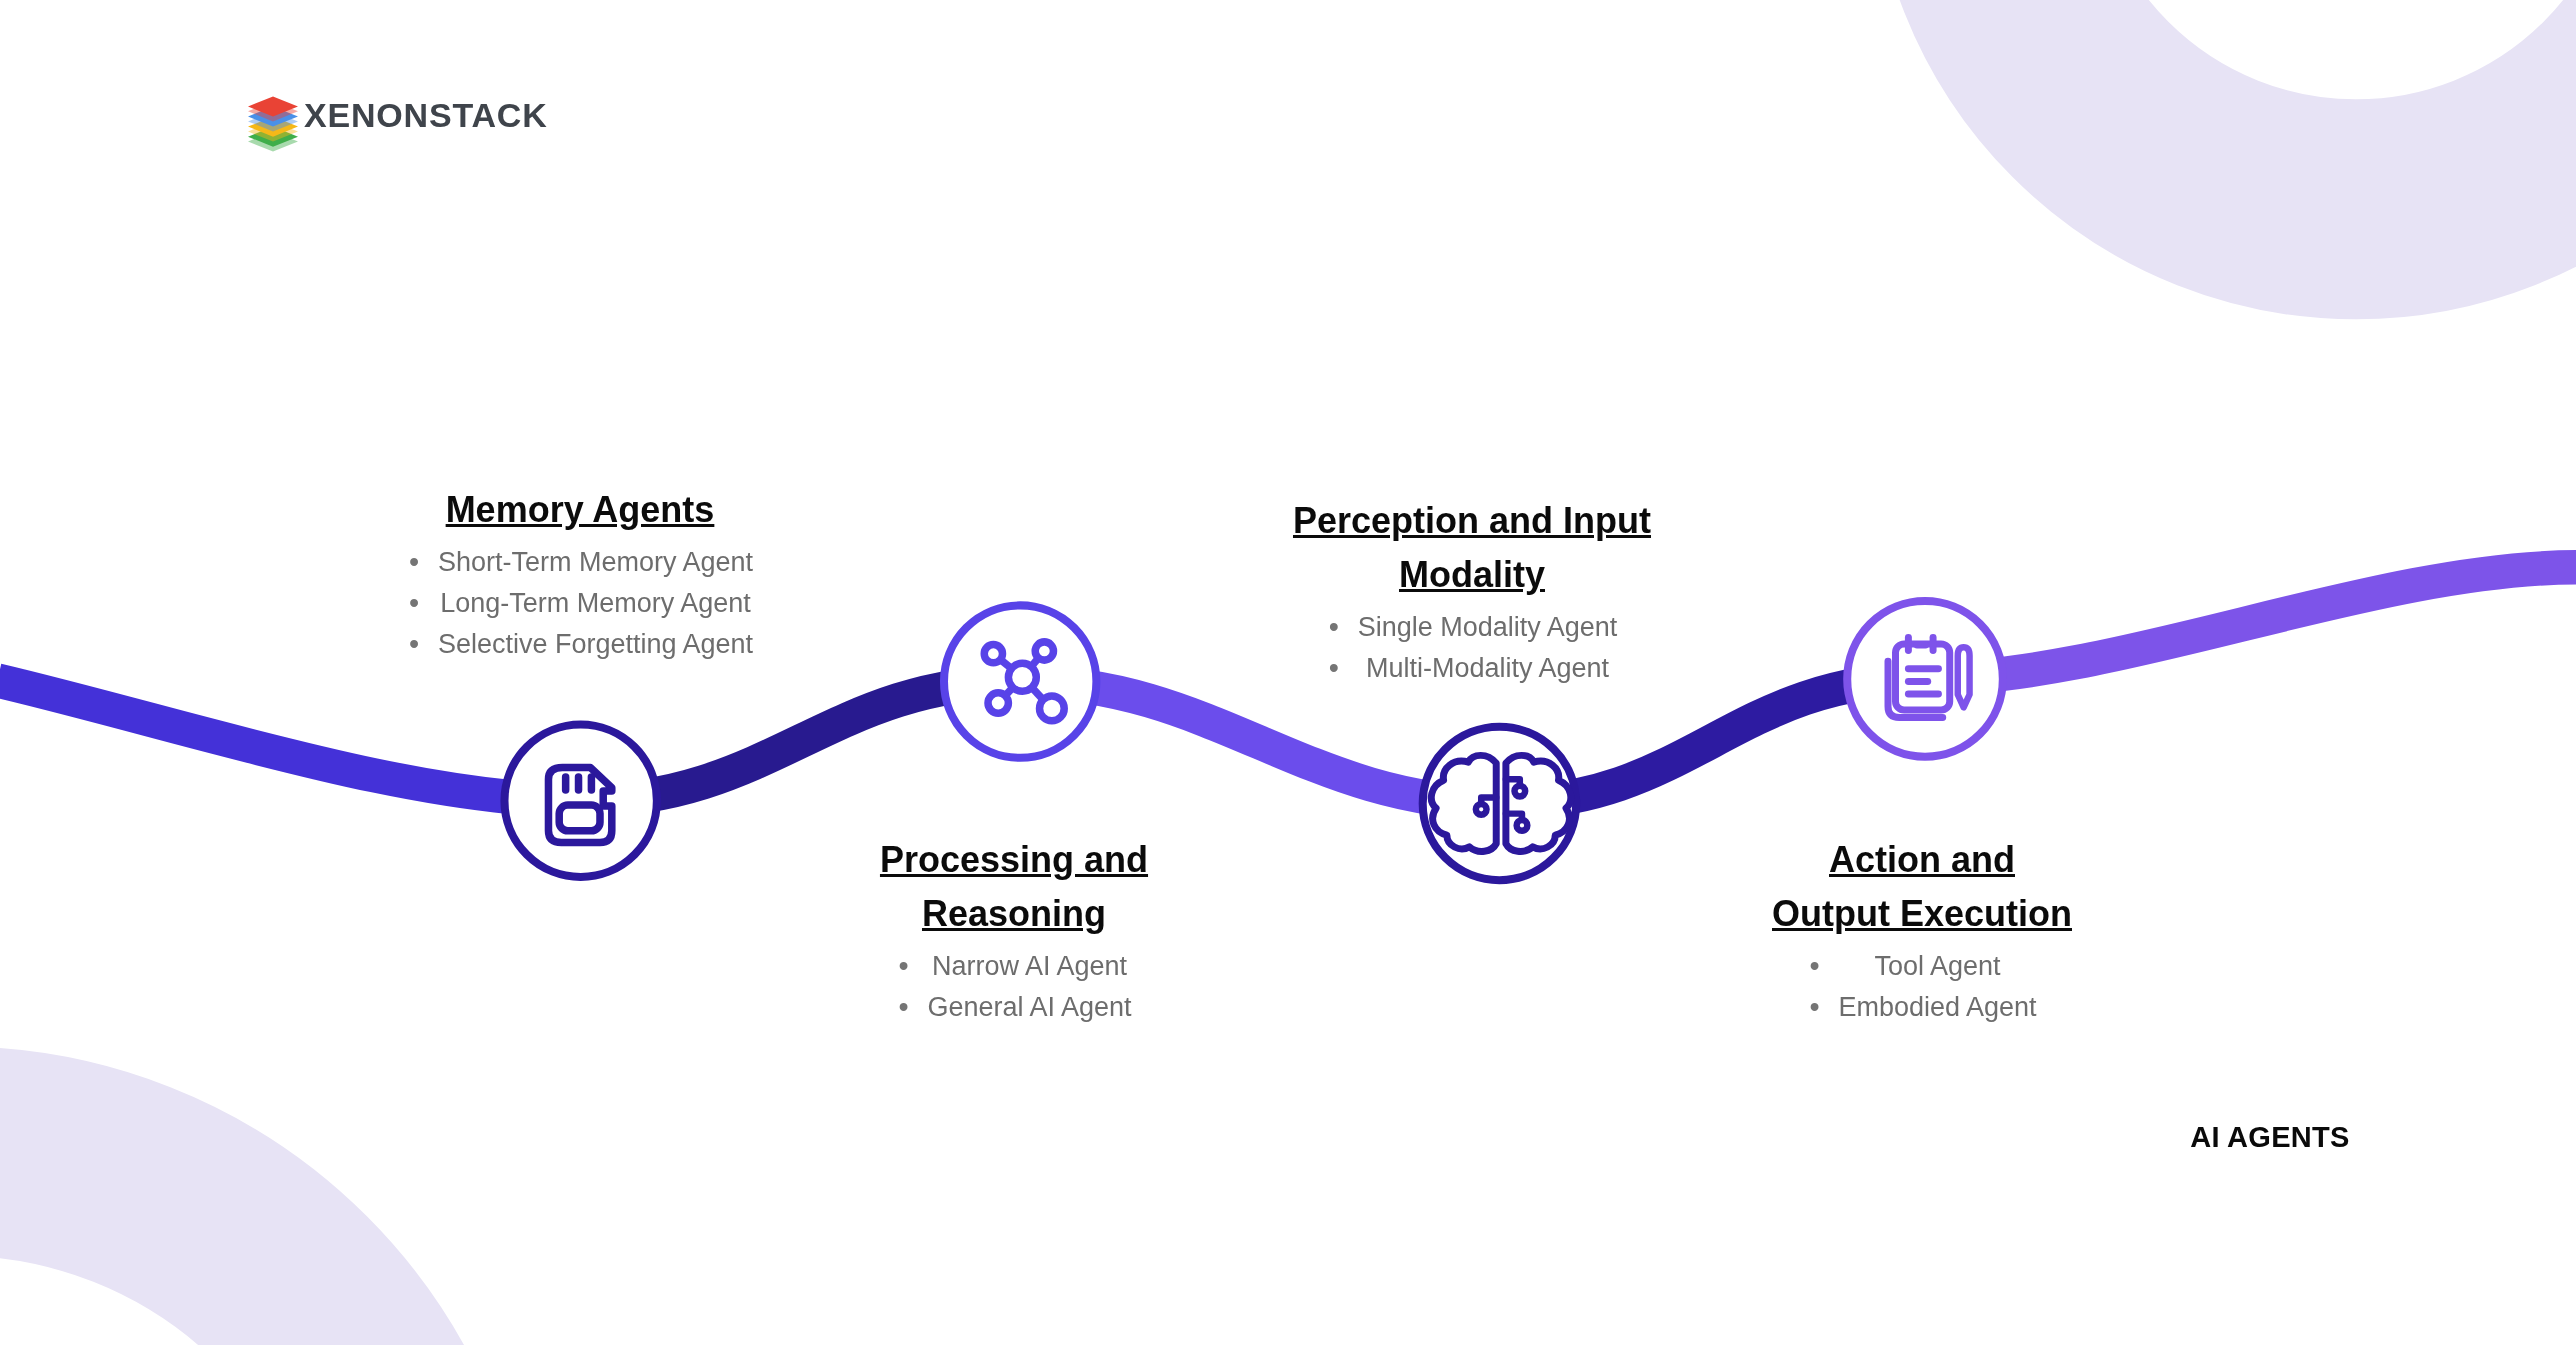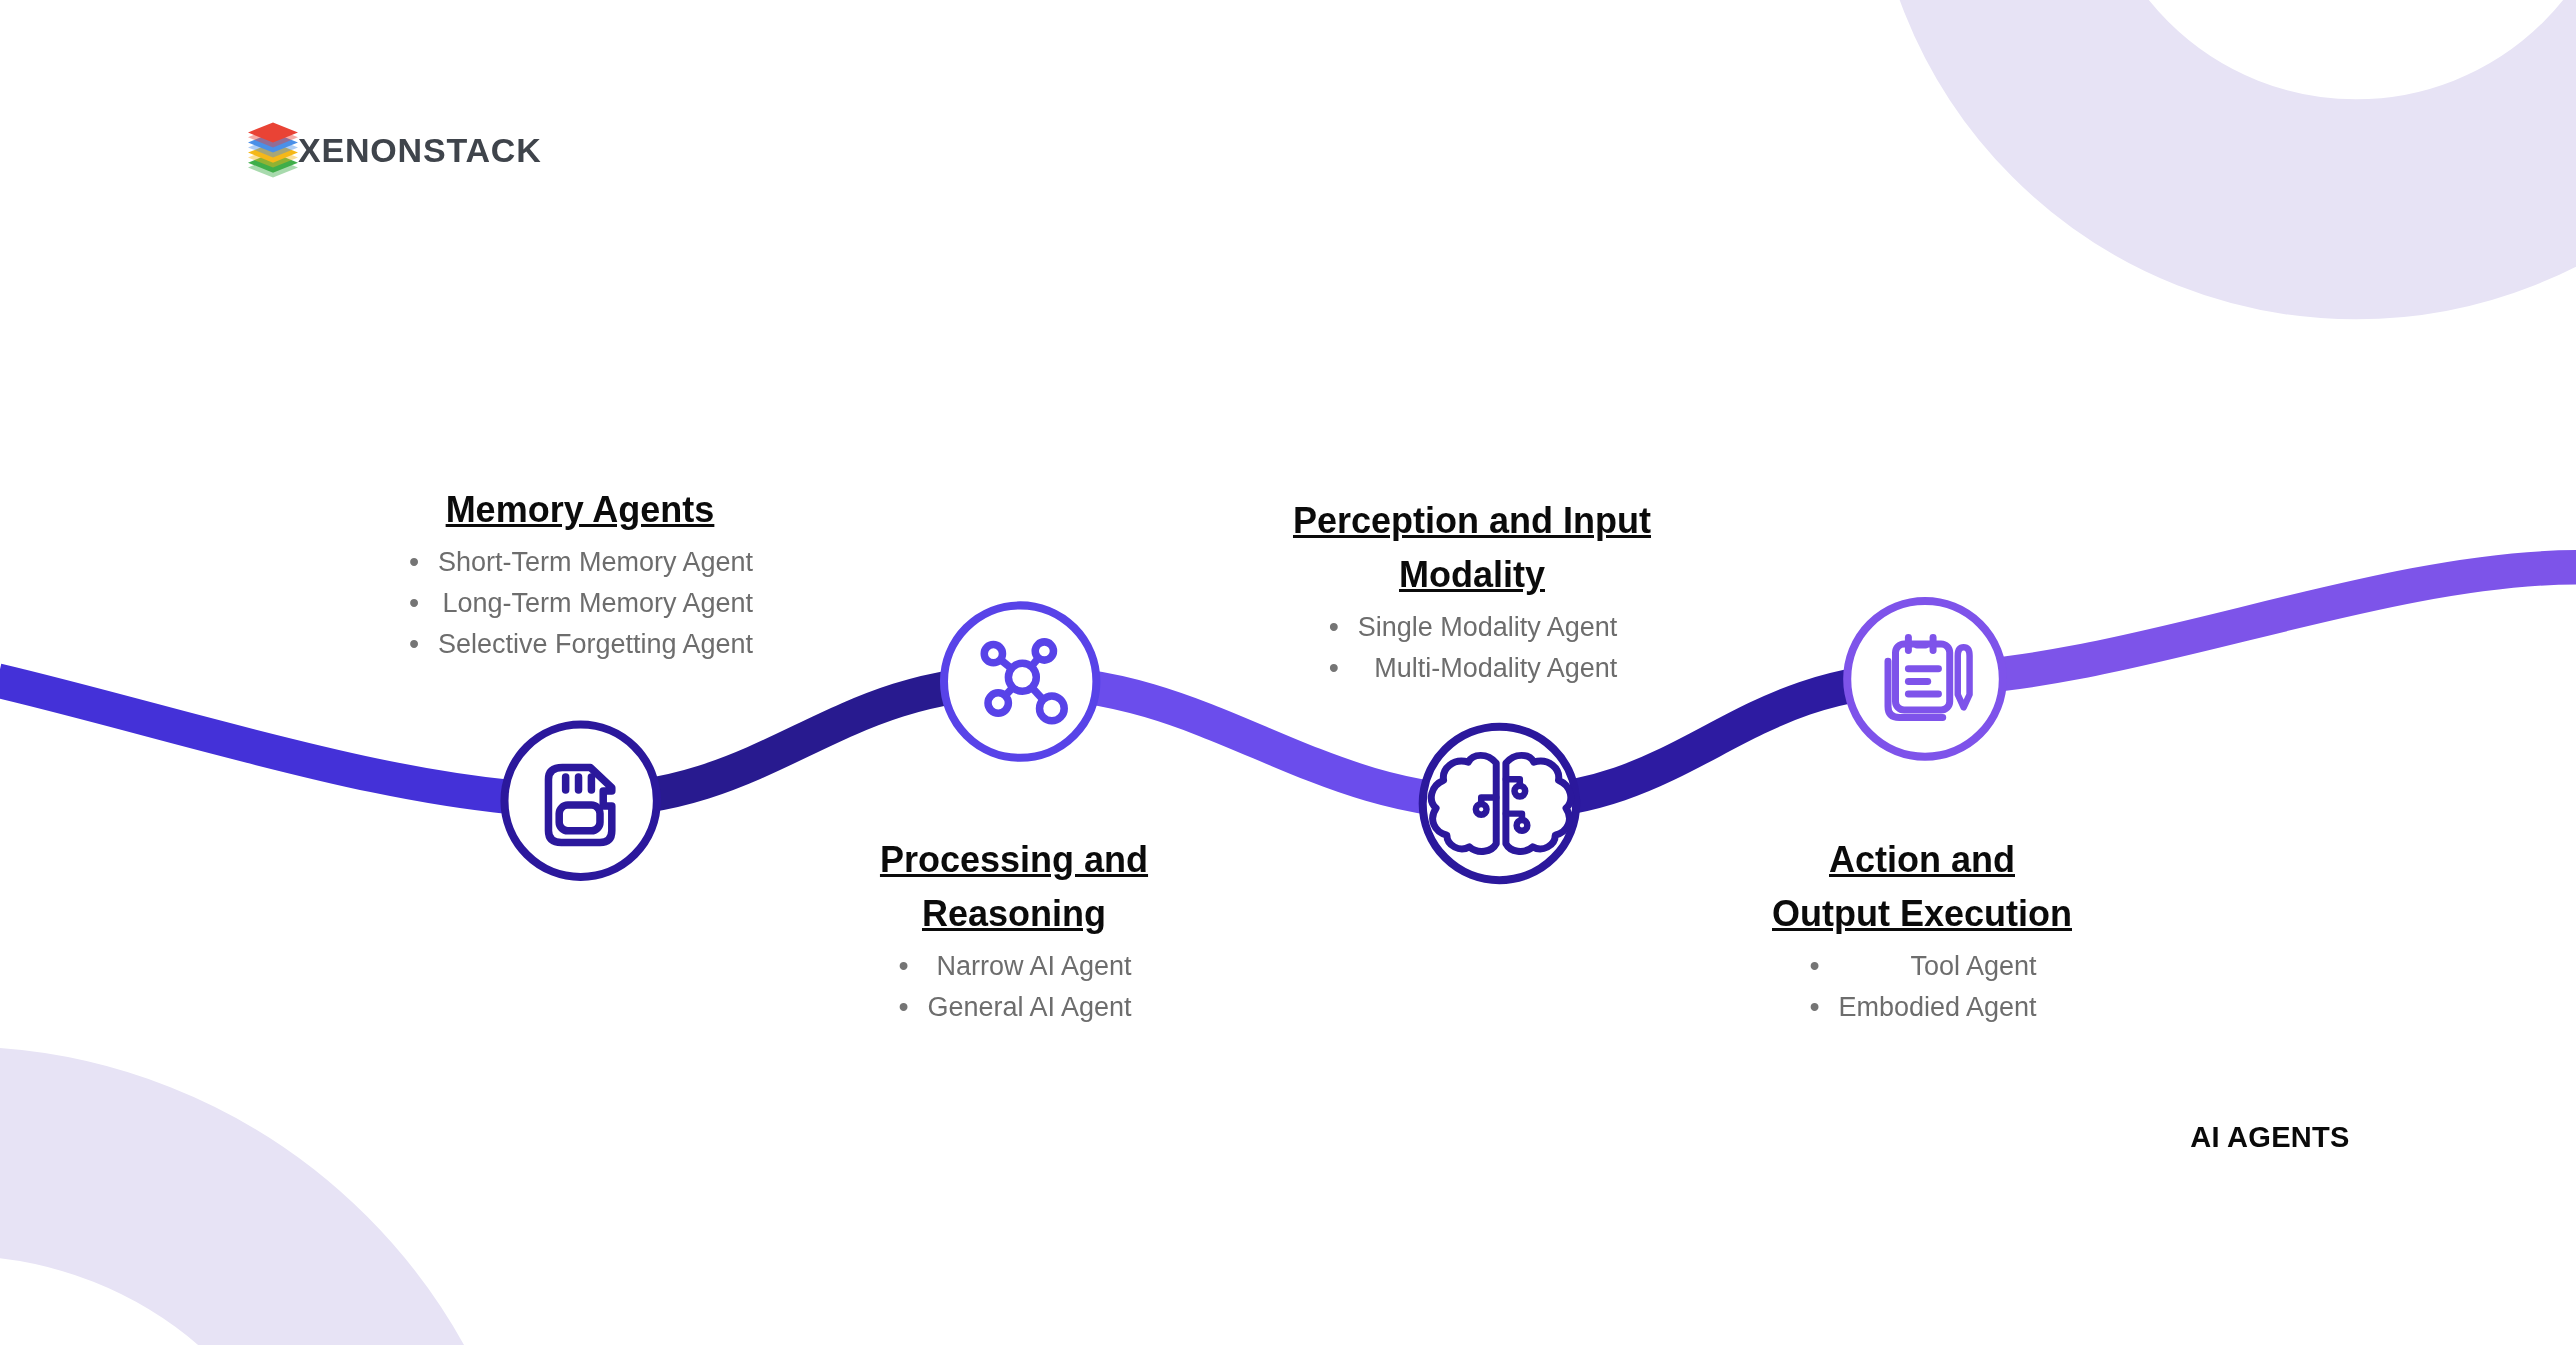--- a/index.html
+++ b/index.html
@@ -5,41 +5,41 @@
   html,body{margin:0;padding:0;background:#ffffff;}
   .canvas{
     position:relative;
     width:2576px;height:1346px;
     background:#ffffff;
     overflow:hidden;
     font-family:"Liberation Sans", sans-serif;
   }
   .art{position:absolute;left:0;top:0;}
   .logo{
-    position:absolute;left:248px;top:122px;height:56px;
-    display:flex;align-items:center;gap:0;
+    position:absolute;left:248px;top:96px;height:56px;
+    display:flex;gap:6px;
   }
   .logo-text{
     font-size:34px;font-weight:700;letter-spacing:0.8px;
     color:#3f444b;white-space:nowrap;
   }
   .page-title{
     position:absolute;left:1288px;top:278px;transform:translateX(-50%);
     font-size:74px;font-weight:700;color:#060606;letter-spacing:-0.5px;
     white-space:nowrap;
   }
   .section{
     position:absolute;transform:translateX(-50%);
     text-align:center;white-space:nowrap;
   }
   .section .h{
     font-size:36px;font-weight:700;color:#0b0b0b;line-height:54px;text-decoration:underline;
   }
   .section ul{
-    display:inline-block;text-align:right;
+    display:inline-block;text-align:center;
     margin:5.4px 0 0 0;padding:0;
   }
   .section li{
     list-style:none;position:relative;
     font-size:27px;line-height:41px;color:#6d6d6d;
     padding-left:31px;
   }
   .section li::before{
     content:"\2022";
     position:absolute;left:2.1px;top:-0.5px;

